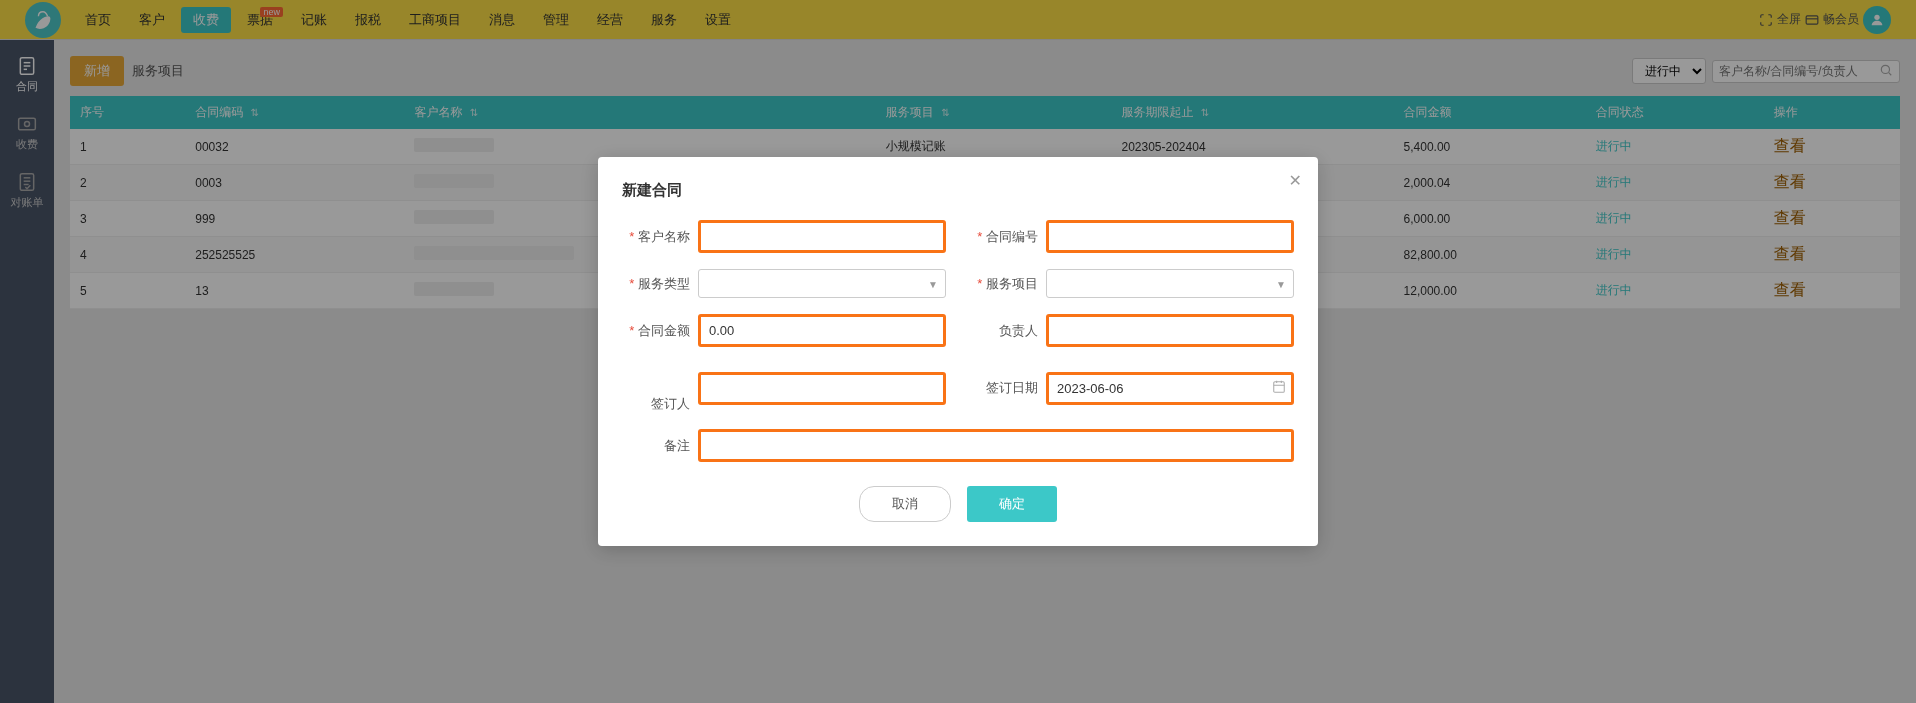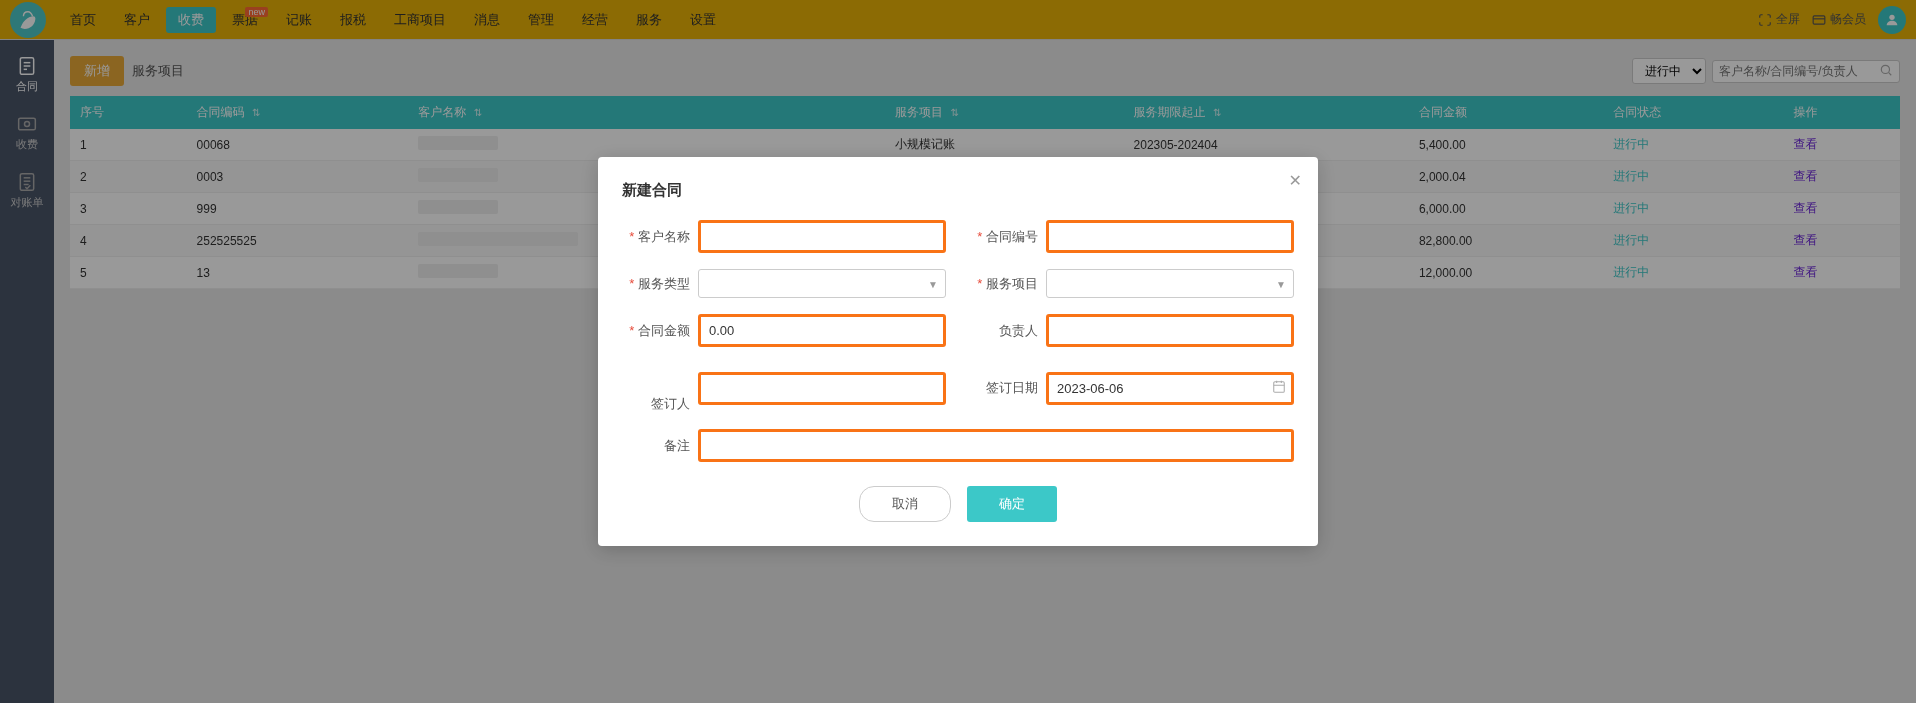--- a/index.html
+++ b/index.html
@@ -1,35 +1,35 @@
 <!DOCTYPE html>
 <html><head>
   <meta charset="utf-8">
   <style>
     * { box-sizing: border-box; margin: 0; padding: 0; }
     body { font-family: "Microsoft YaHei", Arial, sans-serif; font-size: 13px; background: #e8e8e8; overflow: hidden; }
 
     
     .top-nav {
-      display: flex; align-items: center; background: #eab308; height: 40px;
-      border-bottom: 1px solid #ddd; padding: 0 10px; position: relative; z-index: 100;
+      display: flex; align-items: center; background: #fde047; height: 40px;
+      border-bottom: 1px solid #ddd; padding: 0 25px; position: relative; z-index: 100;
     }
     .top-nav .logo {
       width: 36px; height: 36px; background: #4dc8c8; border-radius: 50%; display: flex; align-items: center; justify-content: center; margin-right: 12px;
     }
     .top-nav .logo svg { width: 22px; height: 22px; }
     .top-nav .nav-items { display: flex; align-items: center; flex: 1; gap: 4px; }
     .nav-item {
       padding: 4px 12px; cursor: pointer; border-radius: 3px; color: #333; font-size: 13px; position: relative; white-space: nowrap;
     }
     .nav-item.active { background: #3cc8c8; color: #fff; }
     .nav-item .new-badge {
       position: absolute; top: 0; right: 2px; background: #ff6b35; color: #fff; font-size: 9px; padding: 0 3px; border-radius: 2px;
     }
-    .top-nav-right { display: flex; align-items: center; gap: 12px; color: #555; font-size: 12px; }
+    .top-nav-right { display: flex; align-items: center; gap: 4px; color: #555; font-size: 12px; }
     .top-nav-right .fullscreen-btn, .top-nav-right .member-btn {
       display: flex; align-items: center; gap: 4px; cursor: pointer; font-size: 12px; color: #555;
     }
     .avatar { width: 28px; height: 28px; background: #3cc8c8; border-radius: 50%; display: flex; align-items: center; justify-content: center; color: #fff; font-size: 14px; cursor: pointer; }
 
     
     .main-layout { display: flex; height: calc(100vh - 40px); }
 
     
     .sidebar {
@@ -61,21 +61,21 @@
     .data-table { width: 100%; border-collapse: collapse; }
     .data-table thead tr { background: #3cc8c8; color: #fff; }
     .data-table thead th { padding: 8px 10px; text-align: left; font-weight: normal; font-size: 12px; white-space: nowrap; }
     .data-table thead th .sort-icon { margin-left: 4px; opacity: 0.8; font-size: 10px; }
     .data-table tbody tr { background: #fff; border-bottom: 1px solid #eee; }
     .data-table tbody tr:nth-child(even) { background: #f9f9f9; }
     .data-table tbody td { padding: 7px 10px; font-size: 12px; color: #333; white-space: nowrap; }
     .data-table .blurred { color: #ccc; background: #eee; border-radius: 2px; display: inline-block; width: 80px; height: 14px; }
     .data-table .blurred-lg { color: #ccc; background: #eee; border-radius: 2px; display: inline-block; width: 160px; height: 14px; }
     .status-badge { color: #3cc8c8; font-size: 12px; }
-    .view-link { color: #6d28d9; cursor: pointer; font-size: 12px; }
+    .view-link { color: #a16207; cursor: pointer; font-size: 16px; }
 
     
     .overlay {
       position: fixed; top: 0; left: 0; width: 100%; height: 100%;
       background: rgba(0,0,0,0.4); z-index: 200; display: flex; align-items: center; justify-content: center;
     }
 
     
     .modal {
       background: #fff; border-radius: 4px; width: 720px; padding: 24px;
@@ -231,21 +231,21 @@
             <span class="sort-icon">⇅</span>
           </th>
           <th>合同金额</th>
           <th>合同状态</th>
           <th>操作</th>
         </tr>
       </thead>
       <tbody id="table-body">
       <tr>
     <td>1</td>
-    <td>00068</td>
+    <td>00032</td>
     <td><span class="blurred"></span></td>
     <td>小规模记账</td>
     <td>202305-202404</td>
     <td>5,400.00</td>
     <td><span class="status-badge">进行中</span></td>
     <td><span class="view-link">查看</span></td>
   </tr>
           <tr>
     <td>2</td>
     <td>0003</td>

